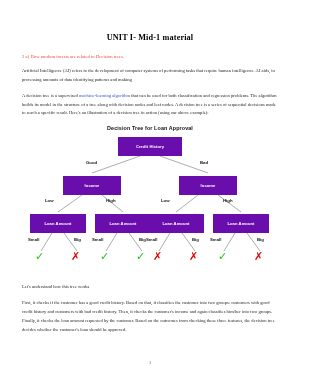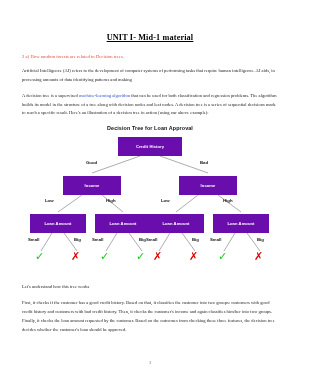--- a/index.html
+++ b/index.html
@@ -20,21 +20,20 @@
     height: 388px;
     background: #ffffff;
     box-sizing: border-box;
     padding: 0 22px;
   }
   .doc-title {
     text-align: center;
     font-weight: bold;
     font-size: 8.2px;
     letter-spacing: 0.15px;
-    text-decoration: underline;
     margin: 0;
     padding-top: 33px;
     line-height: 1.2;
     color: #000;
   }
   .question-line {
     color: #e8493a;
     font-size: 4.6px;
     margin: 0;
     padding-top: 11px;

